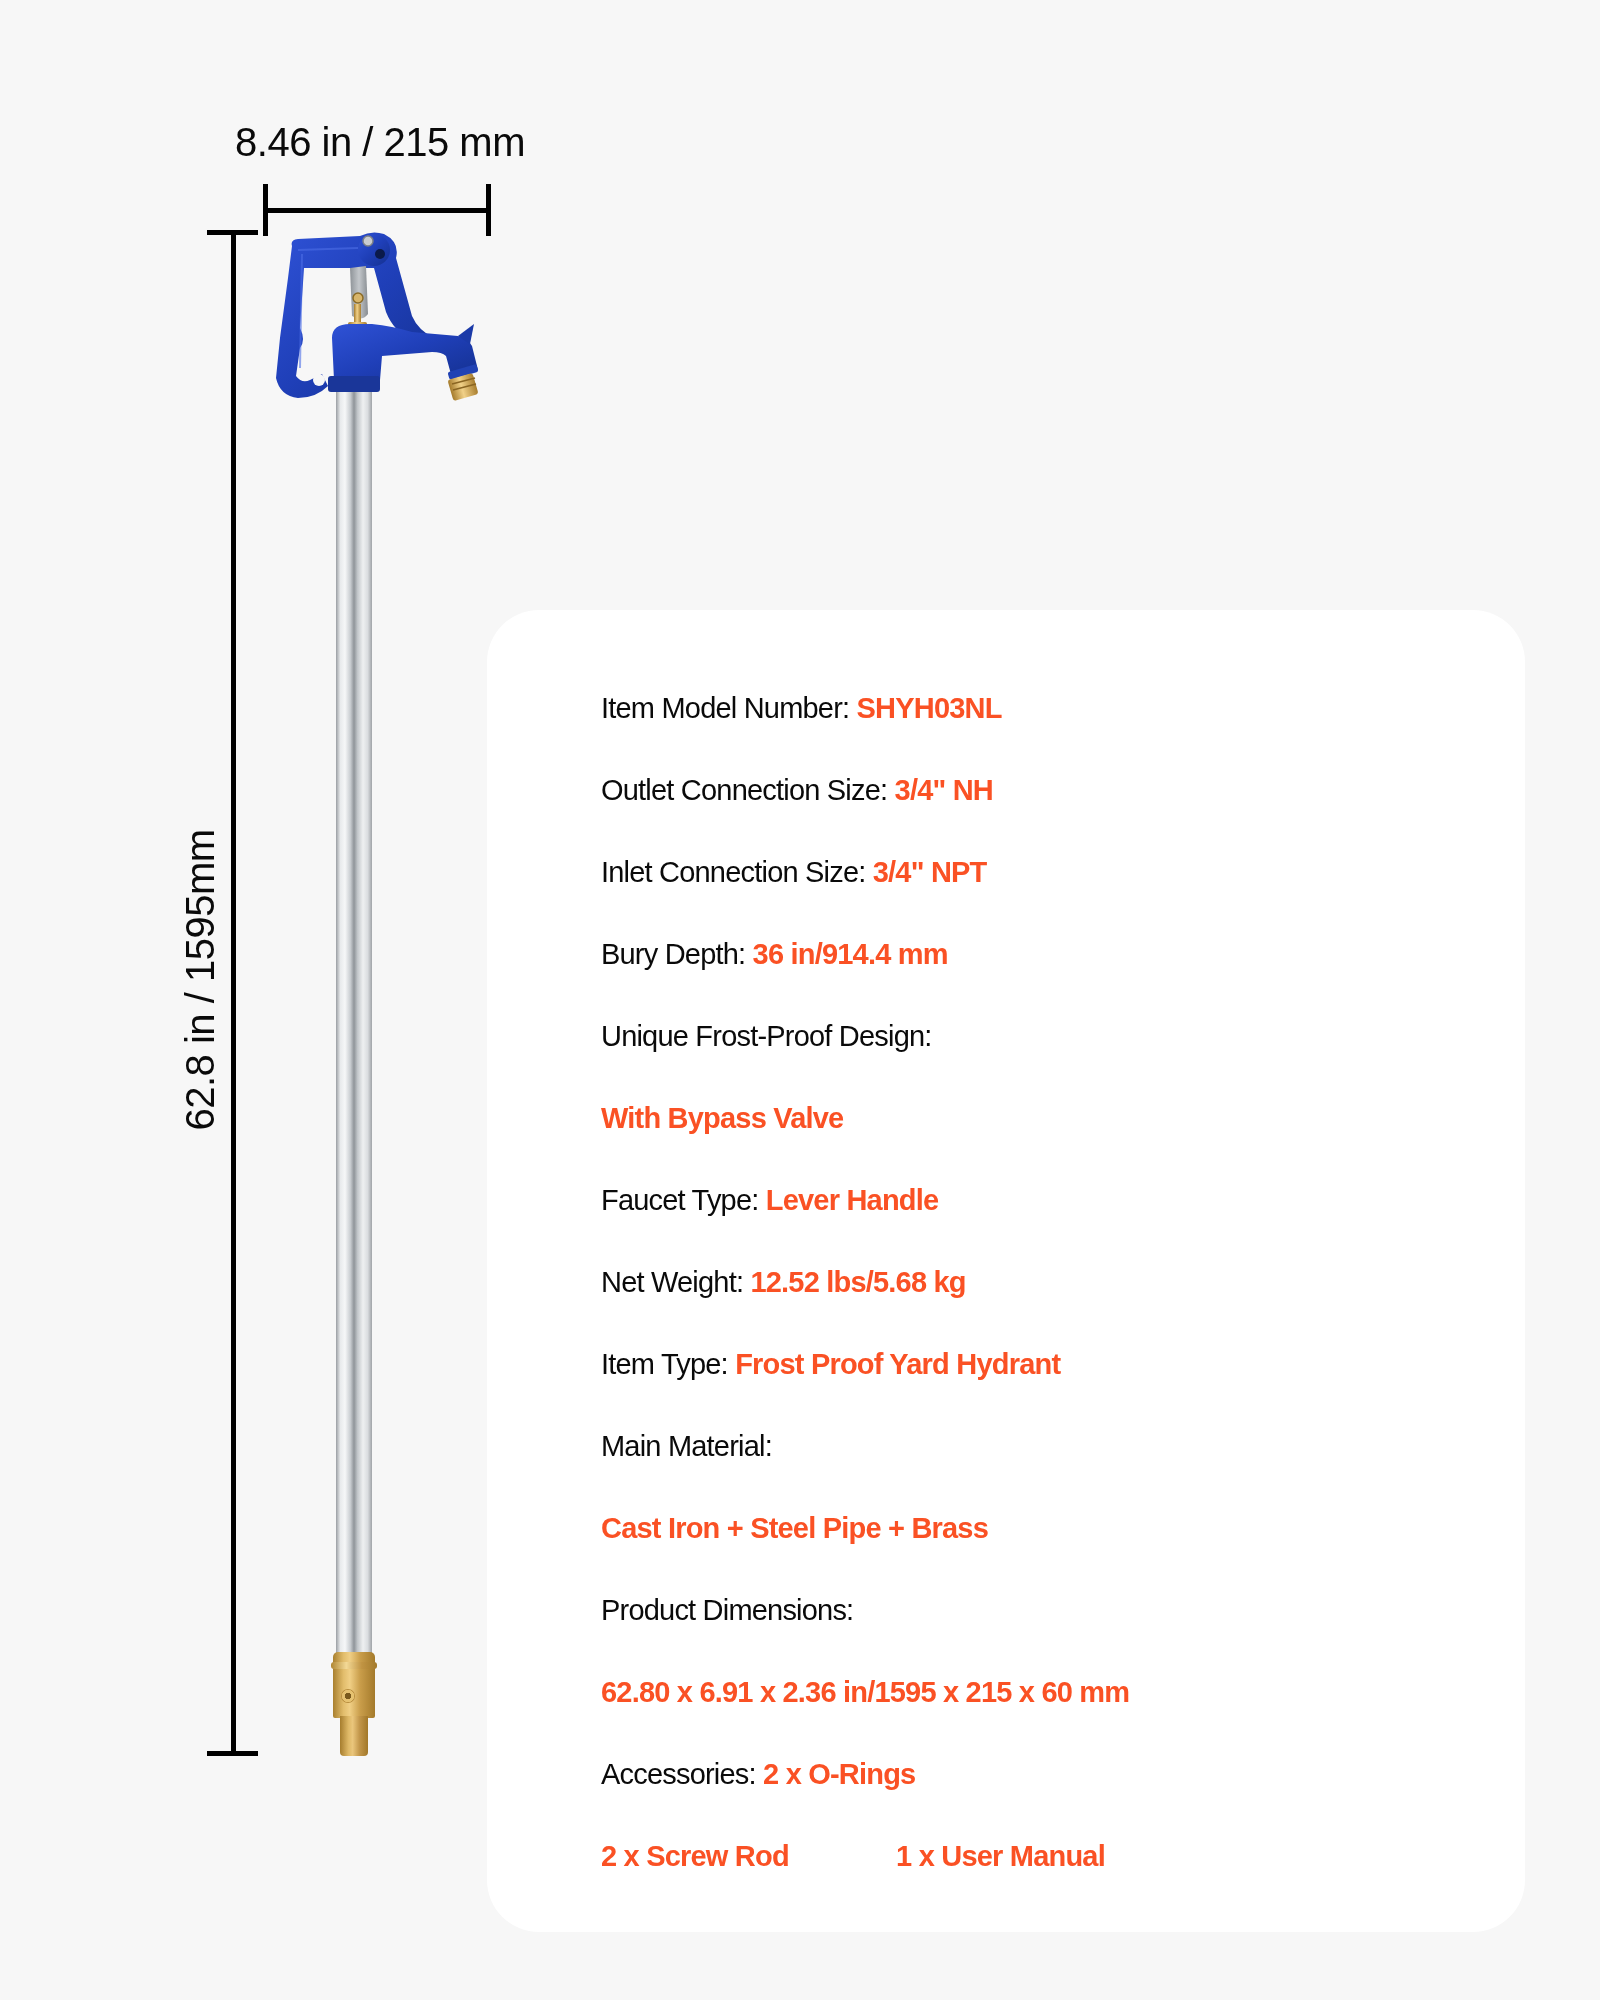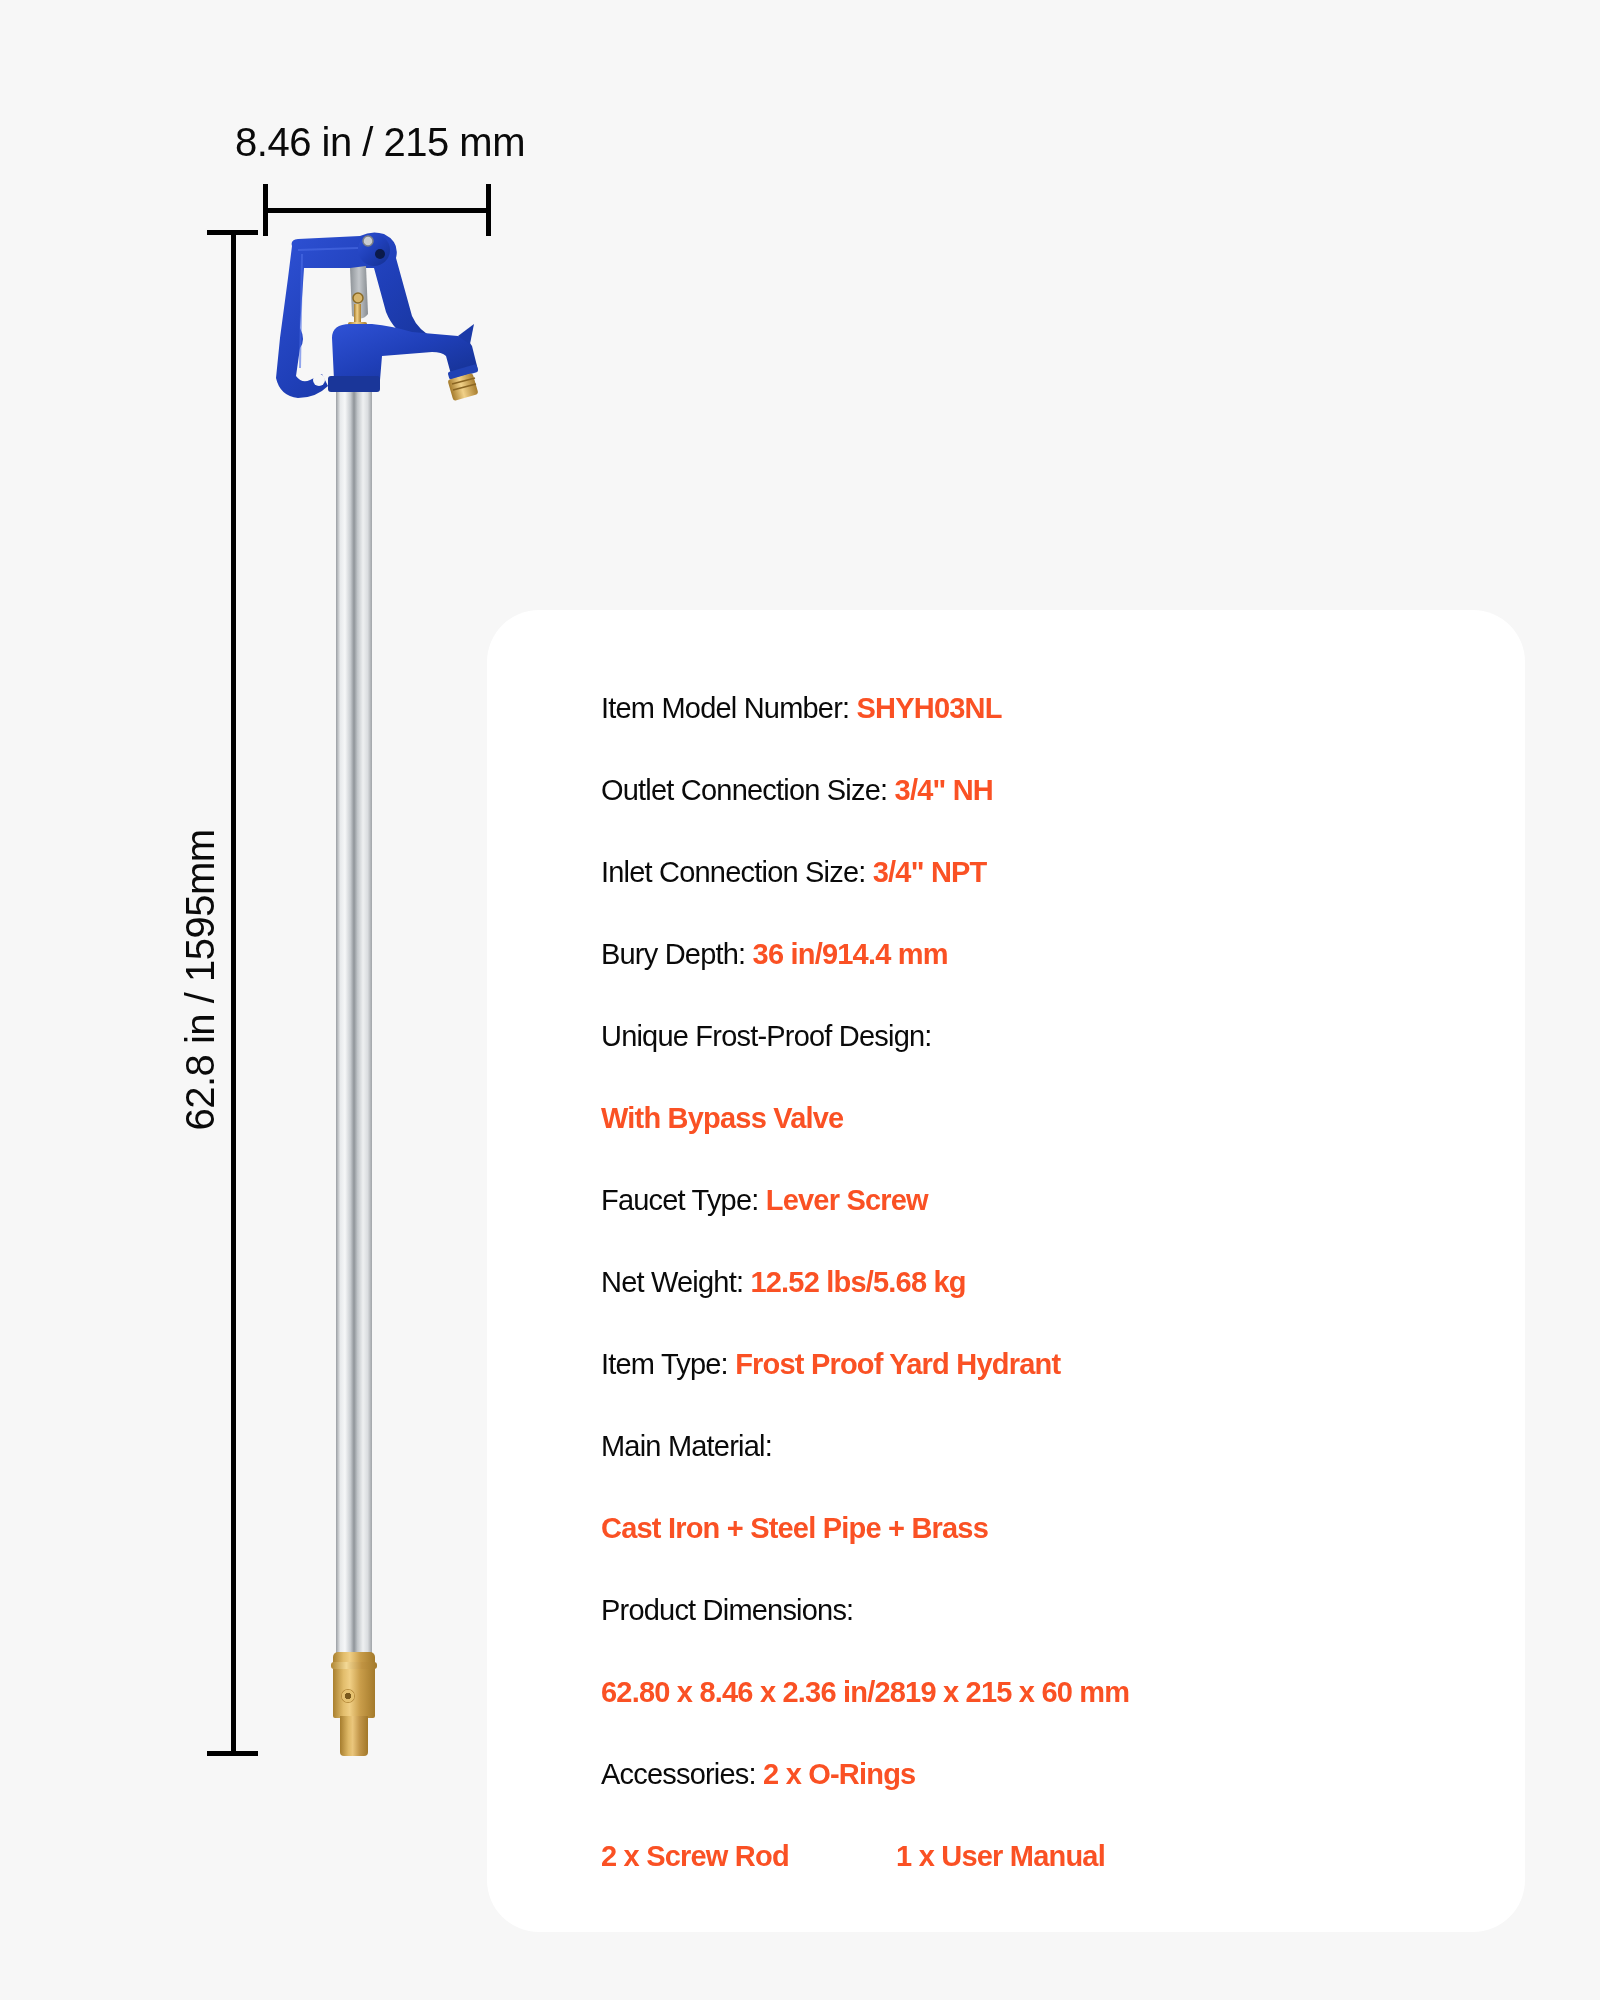--- a/index.html
+++ b/index.html
@@ -162,41 +162,41 @@
   <span class="spec-value">36 in/914.4 mm</span>
 </div>
 <div class="spec-line" style="top:1011px;">
   <span class="spec-label">Unique Frost-Proof Design:</span>
 </div>
 <div class="spec-line" style="top:1093px;">
   <span class="spec-value">With Bypass Valve</span>
 </div>
 <div class="spec-line" style="top:1175px;">
   <span class="spec-label">Faucet Type:</span>
-  <span class="spec-value">Lever Screw</span>
+  <span class="spec-value">Lever Handle</span>
 </div>
 <div class="spec-line" style="top:1257px;">
   <span class="spec-label">Net Weight:</span>
   <span class="spec-value">12.52 lbs/5.68 kg</span>
 </div>
 <div class="spec-line" style="top:1339px;text-align:center;">
   <span class="spec-label">Item Type:</span>
   <span class="spec-value">Frost Proof Yard Hydrant</span>
 </div>
 <div class="spec-line" style="top:1421px;">
   <span class="spec-label">Main Material:</span>
 </div>
 <div class="spec-line" style="top:1503px;">
   <span class="spec-value">Cast Iron + Steel Pipe + Brass</span>
 </div>
 <div class="spec-line" style="top:1585px;">
   <span class="spec-label">Product Dimensions:</span>
 </div>
 <div class="spec-line" style="top:1667px;">
-  <span class="spec-value">62.80 x 8.46 x 2.36 in/2819 x 215 x 60 mm</span>
+  <span class="spec-value">62.80 x 6.91 x 2.36 in/1595 x 215 x 60 mm</span>
 </div>
 <div class="spec-line" style="top:1749px;">
   <span class="spec-label">Accessories:</span>
   <span class="spec-value">2 x O-Rings</span>
 </div>
 <div class="spec-line" style="top:1831px;">
   <span class="spec-value">2 x Screw Rod</span>
   <span class="spec-value second">1 x User Manual</span>
 </div>
 

